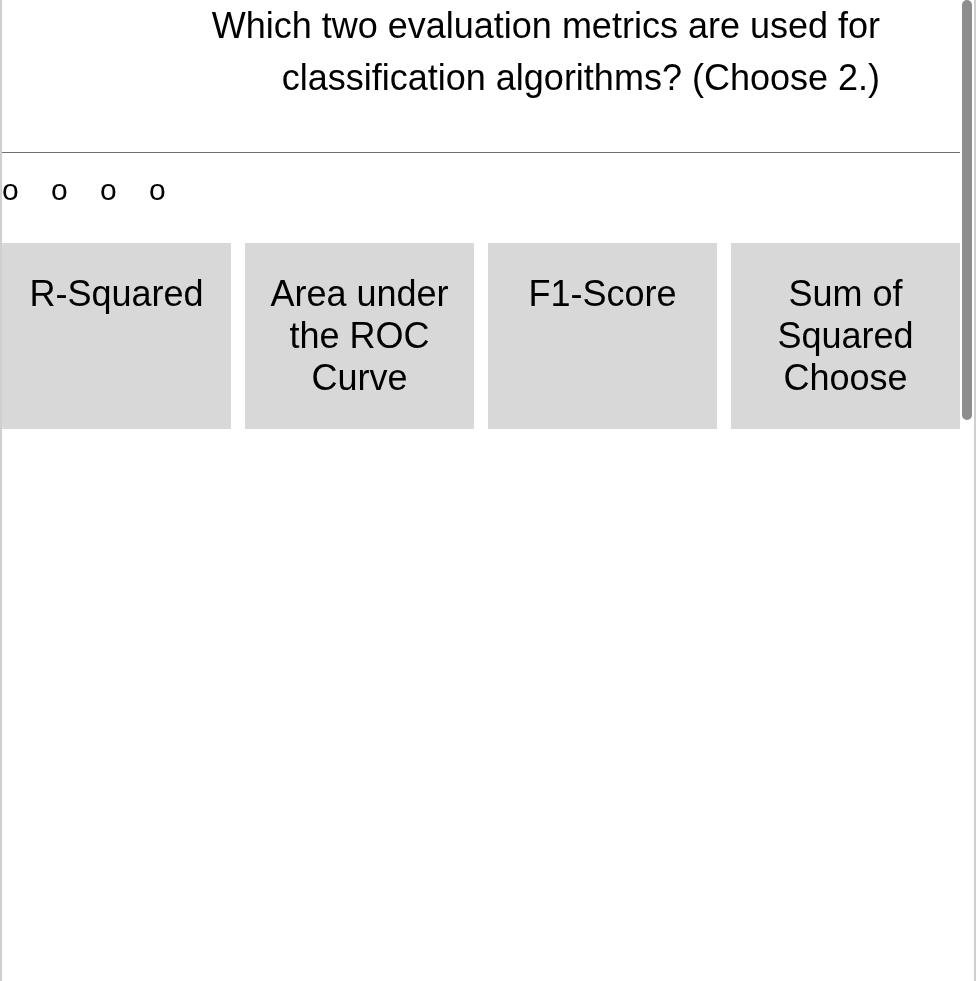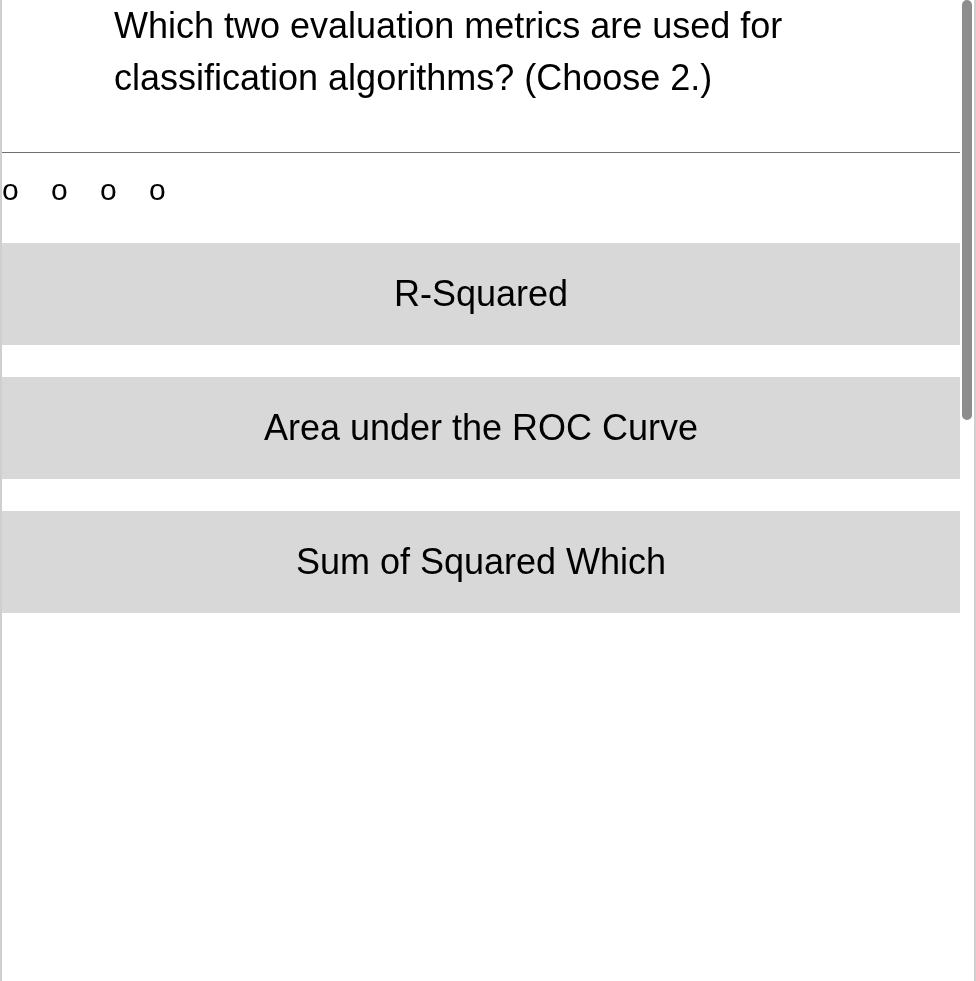--- a/index.html
+++ b/index.html
@@ -37,21 +37,22 @@
     width: 10px;
     height: 420px;
     background: #8d8d8d;
     border-radius: 5px;
   }
   .content {
     width: calc(100% - 14px);
     height: 100%;
   }
   .question-block {
-    padding: 0 80px 48px 112px;
+    padding: 0 80px 48px 80px;
+    text-align: right;
   }
   .question-text {
     font-size: 36px;
     line-height: 1.45;
     color: #000000;
     font-weight: 400;
   }
   .divider {
     width: 100%;
     height: 1px;
@@ -60,22 +61,22 @@
   .dots-row {
     width: 100%;
     padding: 22px 0 38px 0;
     font-size: 30px;
     color: #000000;
     letter-spacing: 12px;
     line-height: 1;
   }
   .options {
     display: flex;
-    flex-direction: column;
-    gap: 32px;
+    flex-direction: row;
+    gap: 14px;
   }
   .option {
     width: 100%;
     background: #d8d8d8;
     color: #000000;
     font-size: 36px;
     text-align: center;
     padding: 30px 10px;
     cursor: pointer;
     user-select: none;
@@ -99,24 +100,27 @@
     <div class="options">
 
       <div class="option">
         <span>R-Squared</span>
       </div>
 
       <div class="option">
         <span>Area under the ROC Curve</span>
       </div>
 
+      <div class="option">
+        <span>F1-Score</span>
+      </div>
 
 
       <div class="option">
-        <span>Sum of Squared Which</span>
+        <span>Sum of Squared Choose</span>
       </div>
 
     </div>
 
   </div>
 
   <div class="scroll-track">
     <div class="scroll-thumb"></div>
   </div>
 

